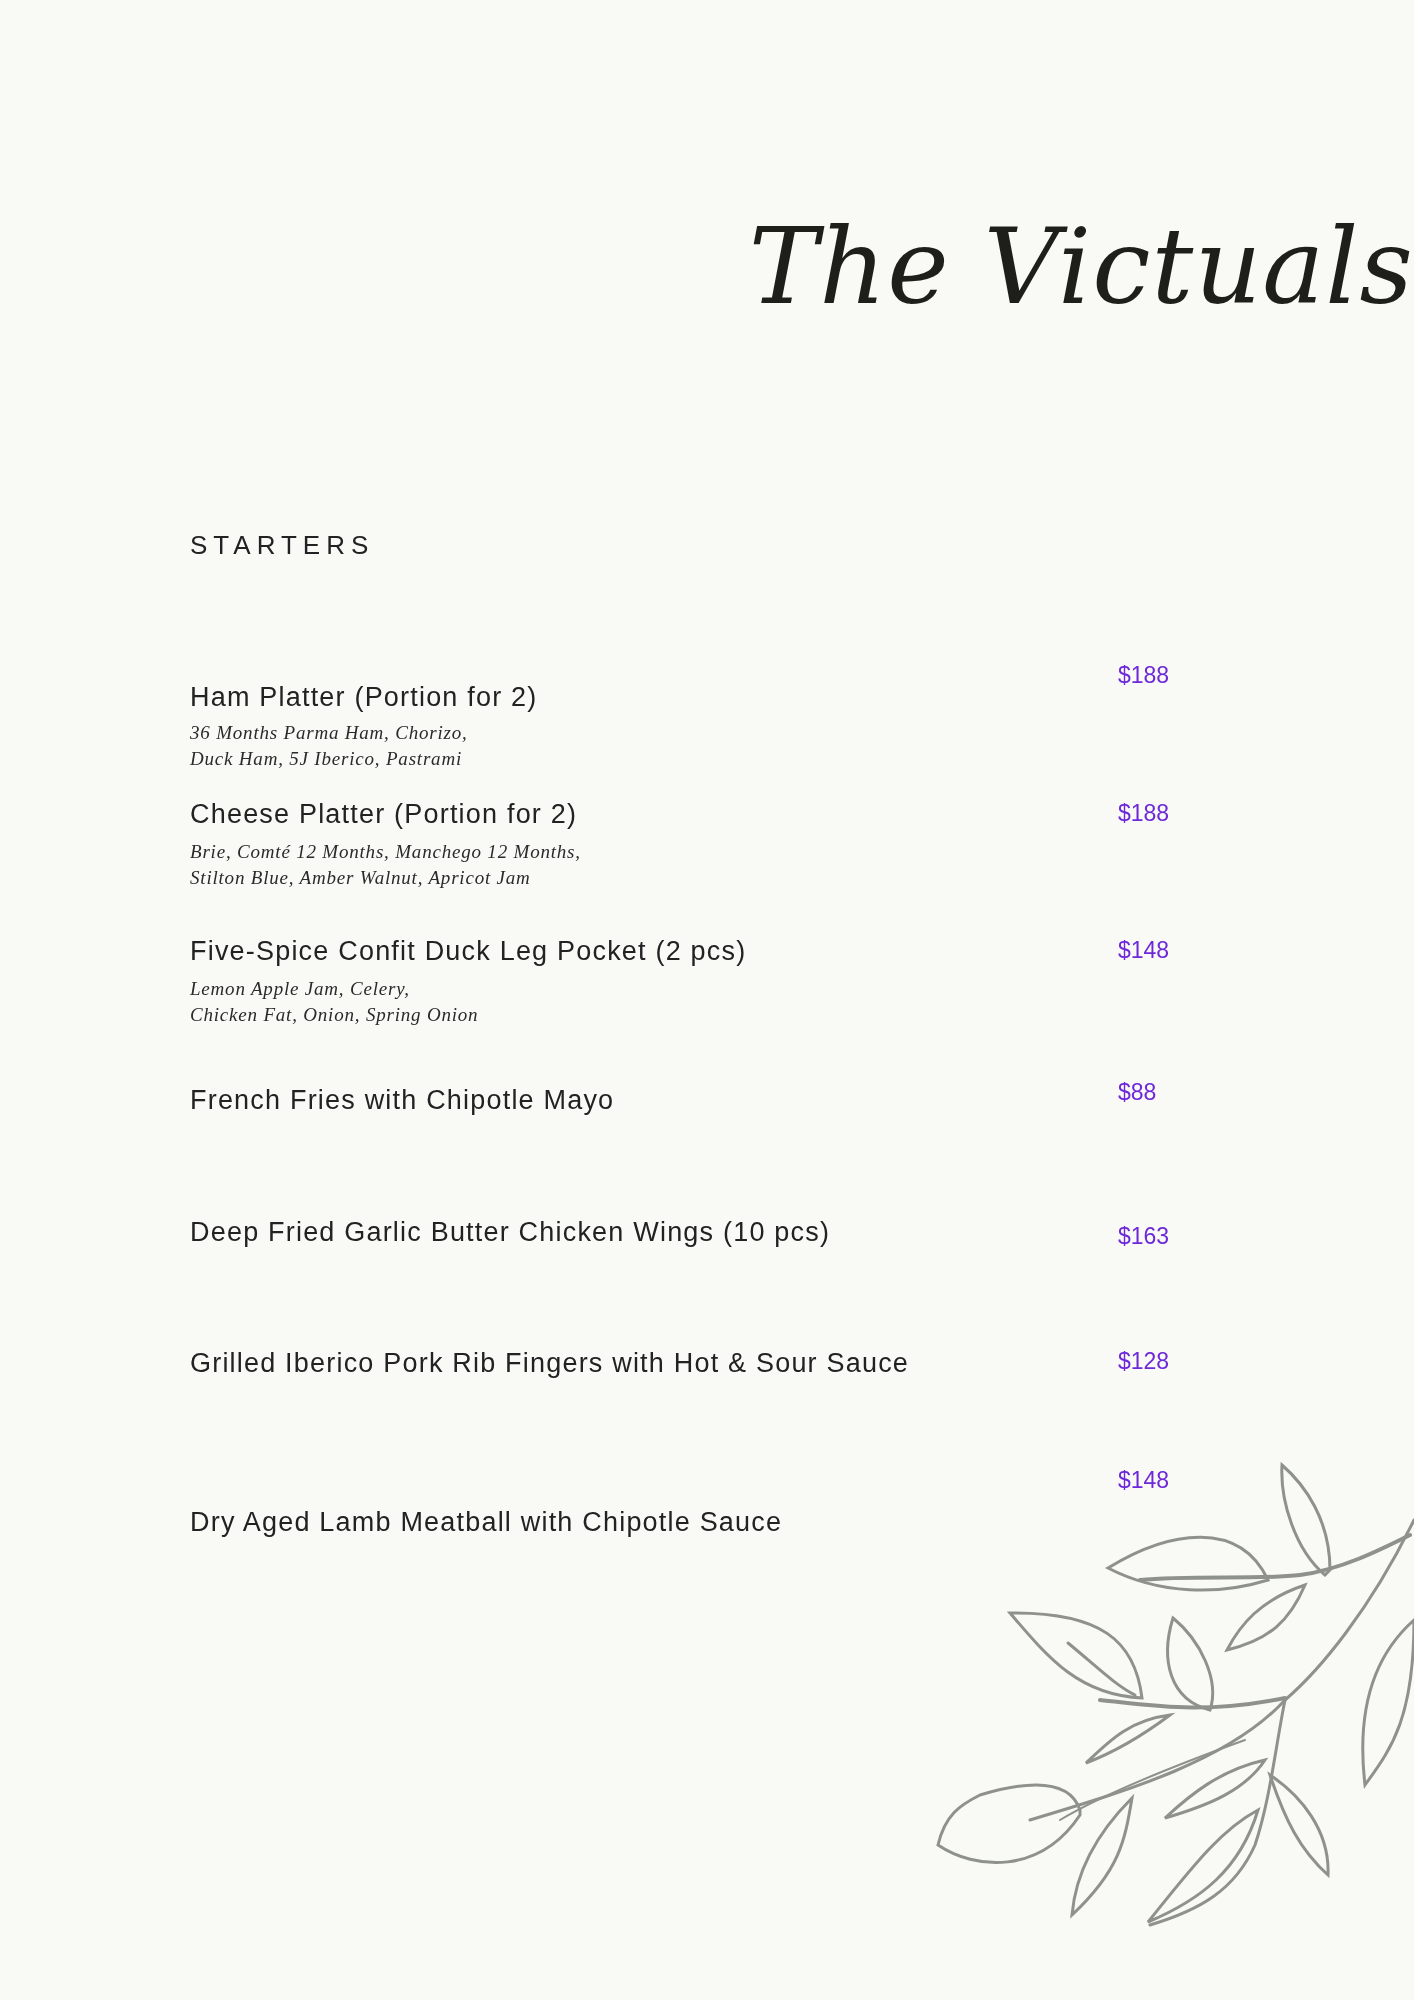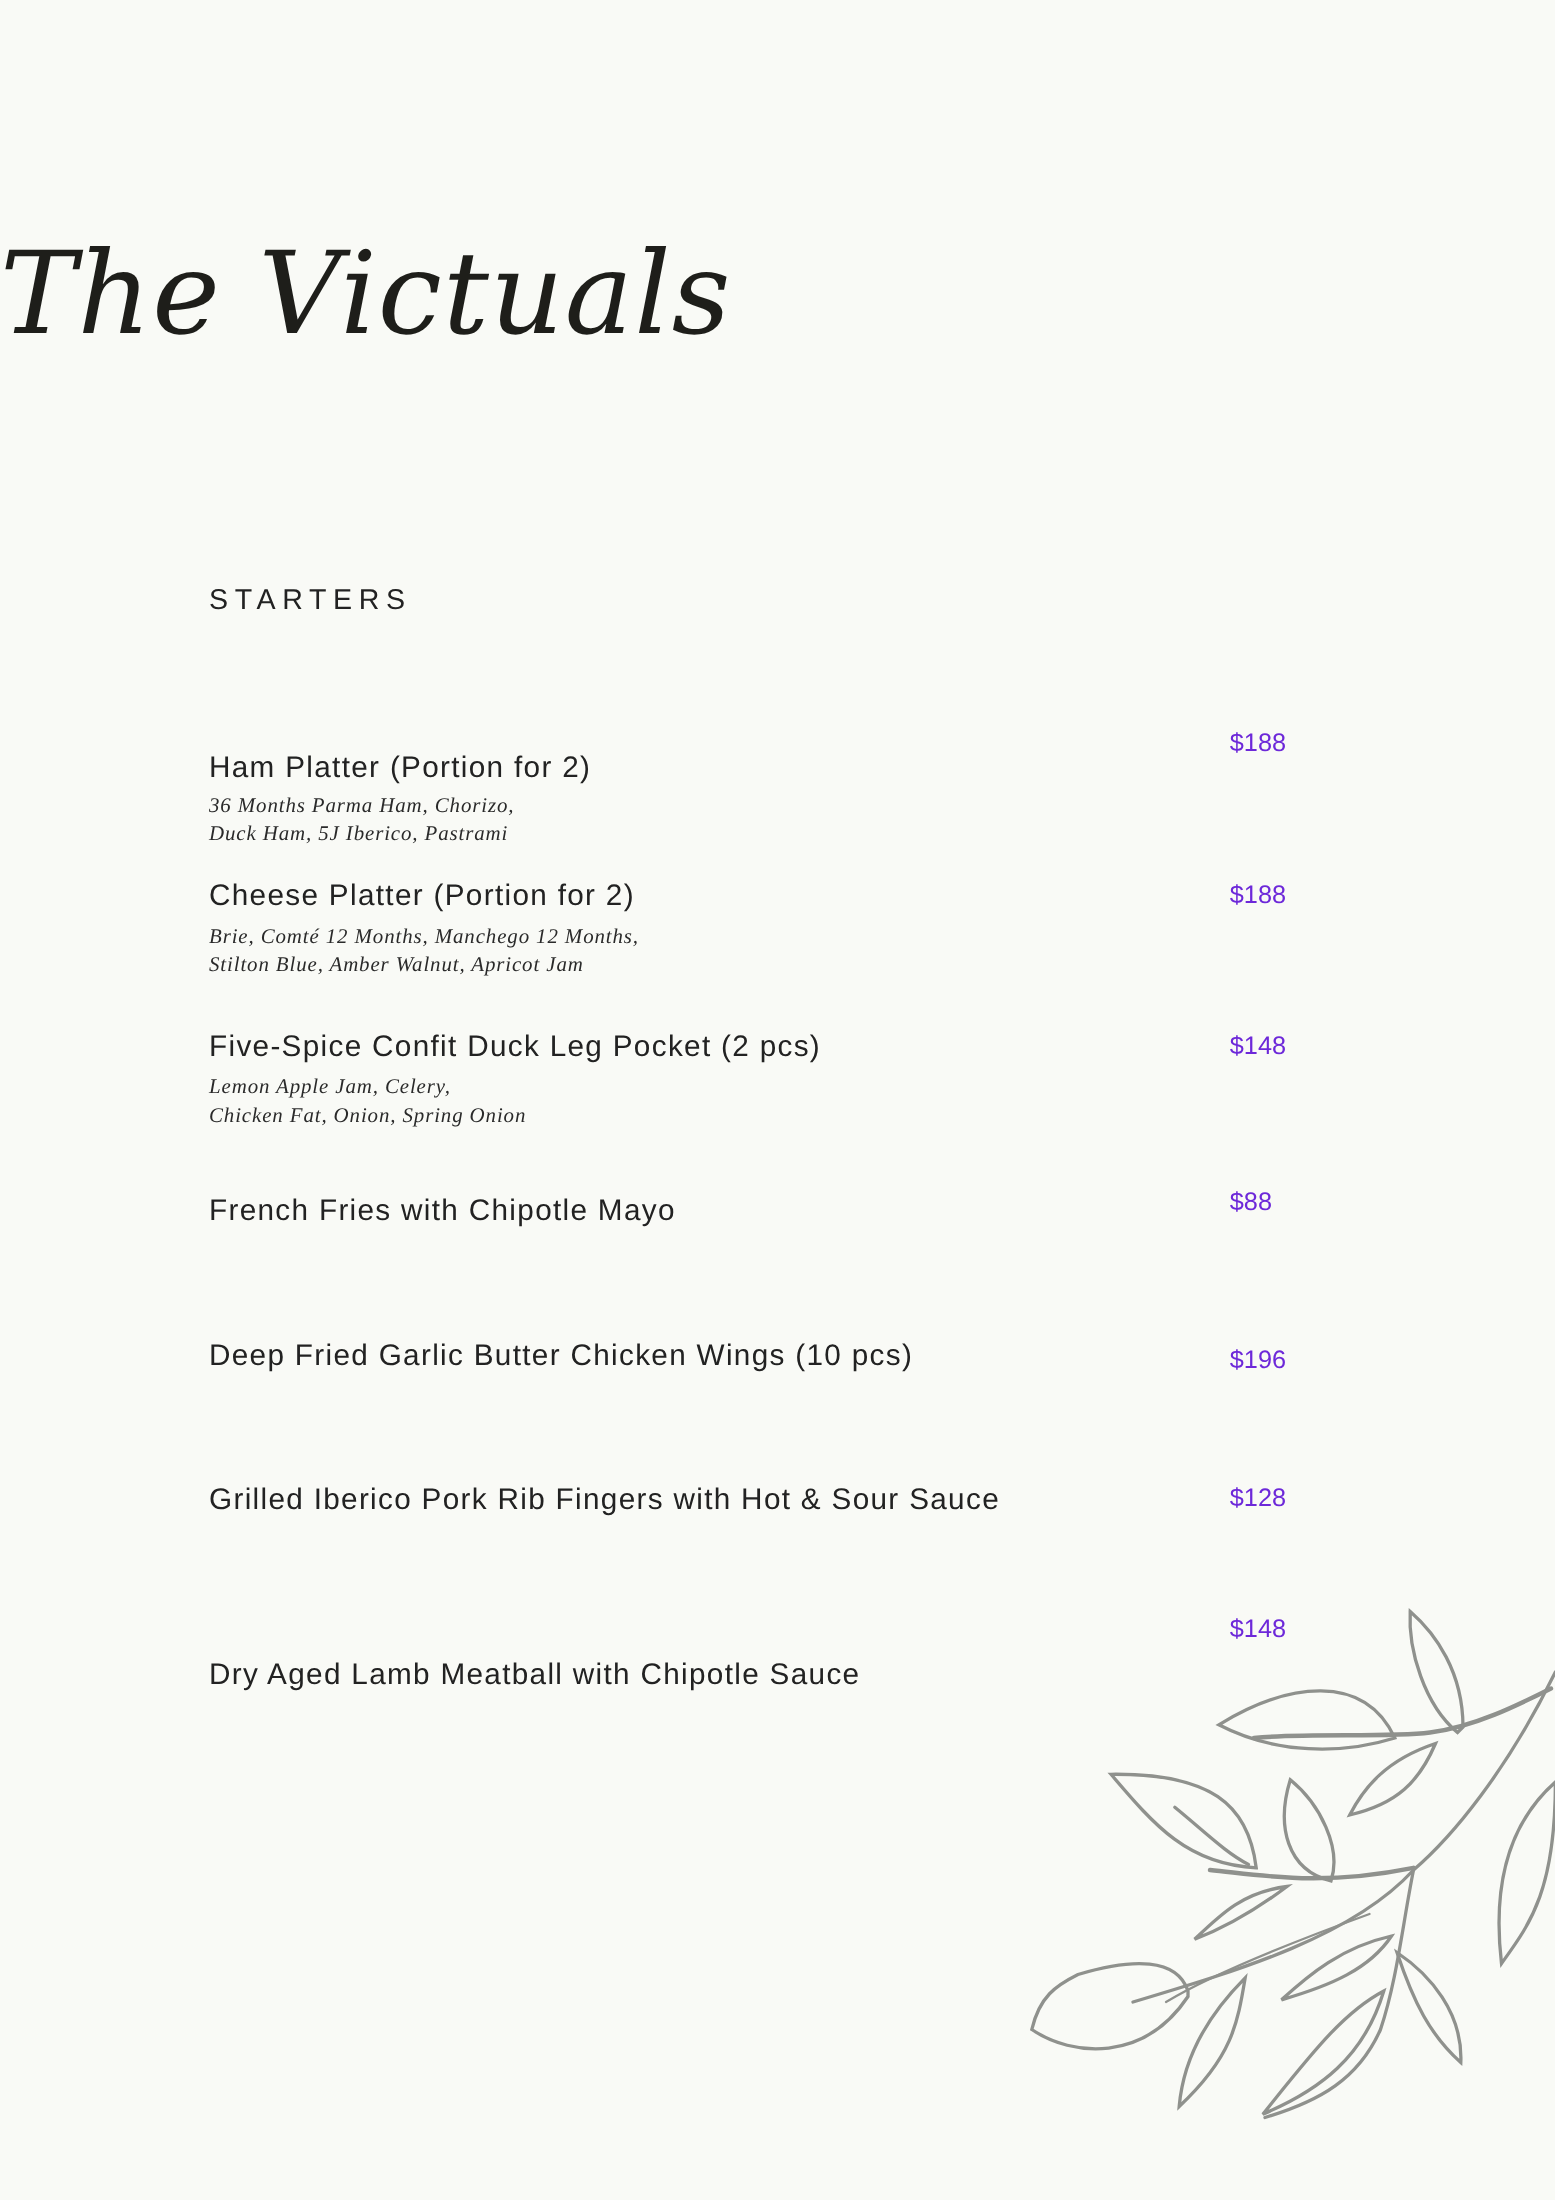--- a/index.html
+++ b/index.html
@@ -1,17 +1,17 @@
 <!DOCTYPE html>
 <html><head>
 <meta charset="utf-8">
 <style>
   html, body { margin:0; padding:0; }
   body { width:1414px; height:2000px; background:#f9faf6; position:relative; overflow:hidden; font-family:"DejaVu Sans", sans-serif; color:#222; }
-  .title { position:absolute; left:0; width:1414px; top:215px; text-align:left; font-family:"DejaVu Serif", serif; font-style:italic; font-size:104px; color:#1e1e1a; letter-spacing:1px; line-height:1; }
+  .title { position:absolute; left:0; width:1414px; top:215px; text-align:right; font-family:"DejaVu Serif", serif; font-style:italic; font-size:104px; color:#1e1e1a; letter-spacing:1px; line-height:1; }
   .section { position:absolute; left:190px; top:530px; font-size:26px; letter-spacing:6px; color:#222; font-family:"Liberation Sans", sans-serif; }
   .item-name { position:absolute; left:190px; font-size:27px; letter-spacing:1.2px; color:#222; font-family:"Liberation Sans", sans-serif; white-space:nowrap; line-height:1; }
   .item-desc { position:absolute; left:190px; font-size:19px; font-style:italic; letter-spacing:0.8px; color:#2a2a2a; line-height:26px; font-family:Liberation Serif, serif; white-space:nowrap; }
   .price { position:absolute; left:1118px; font-size:23px; color:#6d28d9; font-family:"Liberation Sans", sans-serif; line-height:1; }
   .leaves { position:absolute; left:900px; top:1450px; width:514px; height:550px; }
 </style>
 </head>
 <body>
 
 <div>
@@ -36,21 +36,21 @@
   <div class="item-desc" style="top:976px">
     <div>Lemon Apple Jam, Celery,</div>
     <div>Chicken Fat, Onion, Spring Onion</div>
   </div>
   <div class="price" style="top:939px">$148</div>
 
   <div class="item-name" style="top:1087px">French Fries with Chipotle Mayo</div>
   <div class="price" style="top:1081px">$88</div>
 
   <div class="item-name" style="top:1219px">Deep Fried Garlic Butter Chicken Wings (10 pcs)</div>
-  <div class="price" style="top:1225px">$196</div>
+  <div class="price" style="top:1225px">$163</div>
 
   <div class="item-name" style="top:1350px">Grilled Iberico Pork Rib Fingers with Hot &amp; Sour Sauce</div>
   <div class="price" style="top:1350px">$128</div>
 
   <div class="item-name" style="top:1509px">Dry Aged Lamb Meatball with Chipotle Sauce</div>
   <div class="price" style="top:1469px">$148</div>
 
   <svg class="leaves" viewBox="0 0 514 550" fill="none" stroke="#8f918d" stroke-linecap="round">
 
     <path d="M514 70 C470 160 420 220 385 250 C330 310 230 340 130 370" stroke-width="3"></path>

